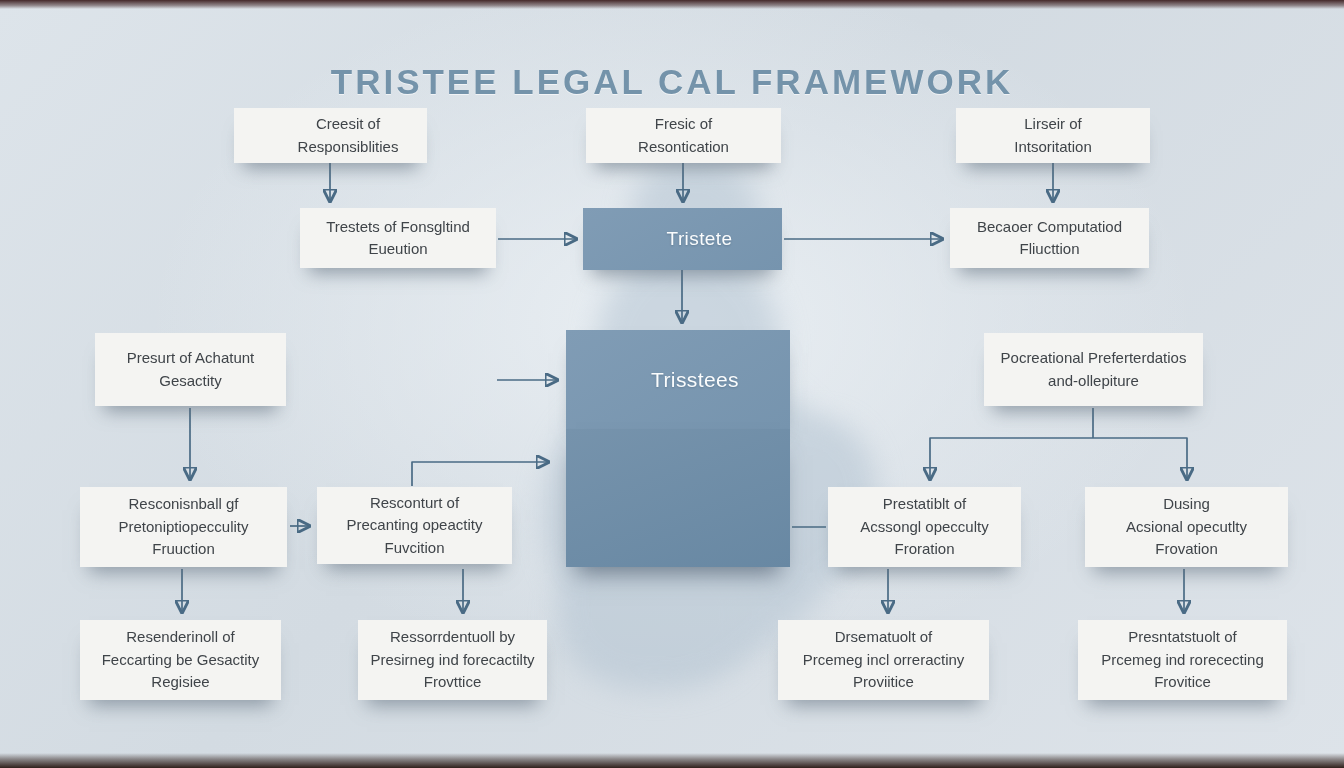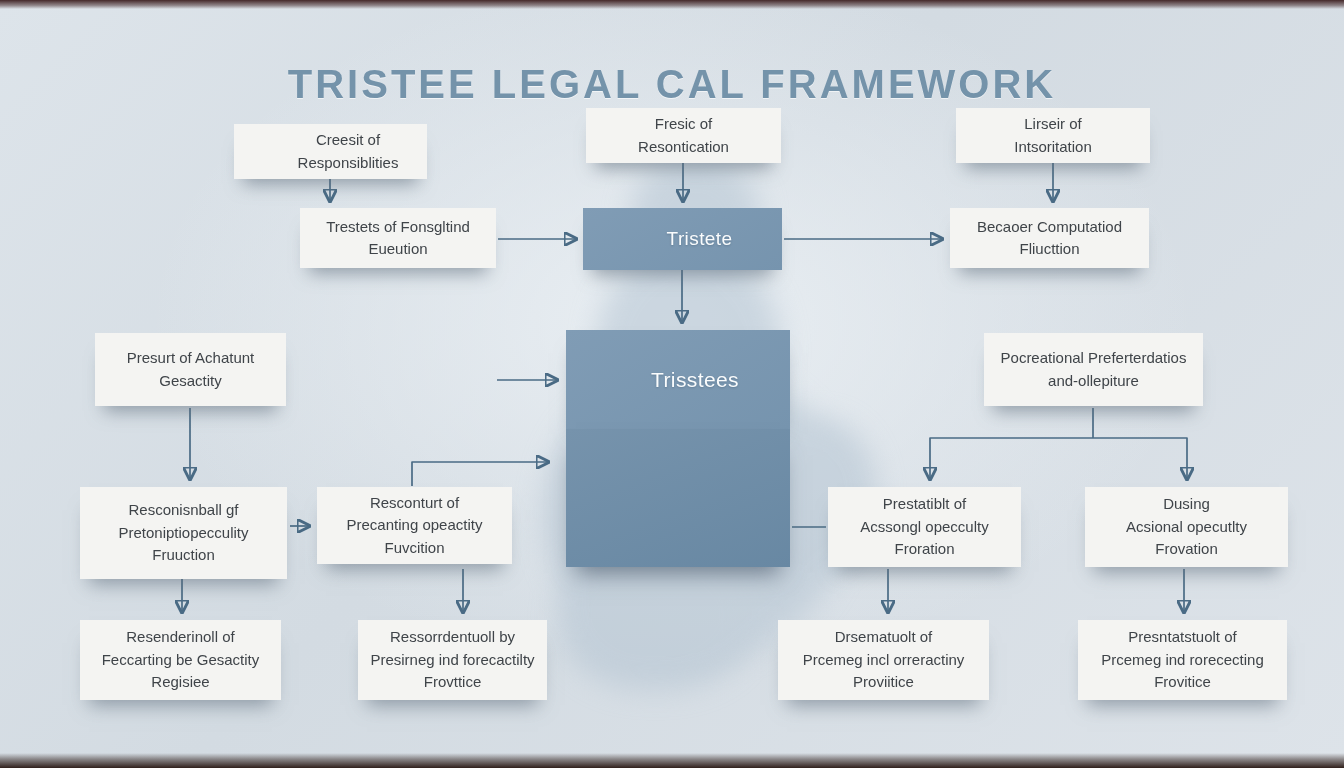--- a/index.html
+++ b/index.html
@@ -14,21 +14,21 @@
       linear-gradient(135deg,#dde4ea 0%,#d3dbe2 45%,#dde3e9 100%);
   }
   #edge-top{position:absolute;top:0;left:0;right:0;height:9px;z-index:6;
     background:linear-gradient(180deg,#45292a 0%,rgba(69,41,42,.5) 60%,rgba(69,41,42,0) 100%);}
   #edge-bottom{position:absolute;bottom:0;left:0;right:0;height:15px;z-index:6;
     background:linear-gradient(0deg,#30201c 0%,rgba(48,32,28,.45) 60%,rgba(48,32,28,0) 100%);}
   #map{position:absolute;inset:0;opacity:.55;z-index:1;pointer-events:none;}
   #map div{position:absolute;background:#b4c4d2;filter:blur(14px);}
   .page-title{
     position:absolute;top:62px;left:0;width:100%;text-align:center;z-index:4;
-    font-size:40px;font-weight:700;letter-spacing:3px;color:#7493aa;
+    font-size:35px;font-weight:700;letter-spacing:3px;color:#7493aa;
     text-shadow:0 1px 0 rgba(255,255,255,.6);
   }
   .node{
     position:absolute;z-index:3;box-sizing:border-box;
     background:#f4f4f2;color:#3f4449;
     font-size:15px;line-height:1.5;text-align:center;white-space:pre-line;
     display:flex;align-items:center;justify-content:center;
     padding:4px 10px;
     box-shadow:0 14px 18px -9px rgba(92,106,122,.6);
   }
@@ -80,42 +80,42 @@
     <path d="M182,569 V612" marker-end="url(#arr)"></path>
     <path d="M463,569 V612" marker-end="url(#arr)"></path>
     <path d="M1093,408 V438"></path>
     <path d="M1093,438 H930 V479" marker-end="url(#arr)"></path>
     <path d="M1093,438 H1187 V479" marker-end="url(#arr)"></path>
     <path d="M888,569 V612" marker-end="url(#arr)"></path>
     <path d="M1184,569 V612" marker-end="url(#arr)"></path>
     <path d="M792,527 H826"></path>
   </svg>
 
-  <div class="node" style="left:234px;top:124px;width:193px;height:55px;padding-left:45px;">Creesit of
+  <div class="node" style="left:234px;top:108px;width:193px;height:55px;padding-left:45px;">Creesit of
 Responsiblities</div>
   <div class="node" style="left:586px;top:108px;width:195px;height:55px;">Fresic of
 Resontication</div>
   <div class="node" style="left:956px;top:108px;width:194px;height:55px;text-align:center;">Lirseir of
 Intsoritation</div>
 
   <div class="node" style="left:300px;top:208px;width:196px;height:60px;">Trestets of Fonsgltind
 Eueution</div>
   <div class="node blue" style="left:583px;top:208px;width:199px;height:62px;">Tristete</div>
   <div class="node" style="left:950px;top:208px;width:199px;height:60px;">Becaoer Computatiod
 Fliucttion</div>
 
   <div class="node" style="left:95px;top:333px;width:191px;height:73px;">Presurt of Achatunt
 Gesactity</div>
   <div class="node blue blue-big" style="left:566px;top:330px;width:224px;height:99px;">Trisstees</div>
   <div class="node" style="left:984px;top:333px;width:219px;height:73px;">Pocreational Preferterdatios
 and-ollepiture</div>
 
   <div class="node blue blue-empty" style="left:566px;top:429px;width:224px;height:138px;"></div>
 
-  <div class="node" style="left:80px;top:487px;width:207px;height:92px;">Resconisnball gf
+  <div class="node" style="left:80px;top:487px;width:207px;height:80px;">Resconisnball gf
 Pretoniptiopecculity
 Fruuction</div>
   <div class="node" style="left:317px;top:487px;width:195px;height:77px;">Resconturt of
 Precanting opeactity
 Fuvcition</div>
   <div class="node" style="left:828px;top:487px;width:193px;height:80px;">Prestatiblt of
 Acssongl opecculty
 Froration</div>
   <div class="node" style="left:1085px;top:487px;width:203px;height:80px;">Dusing
 Acsional opecutlty

